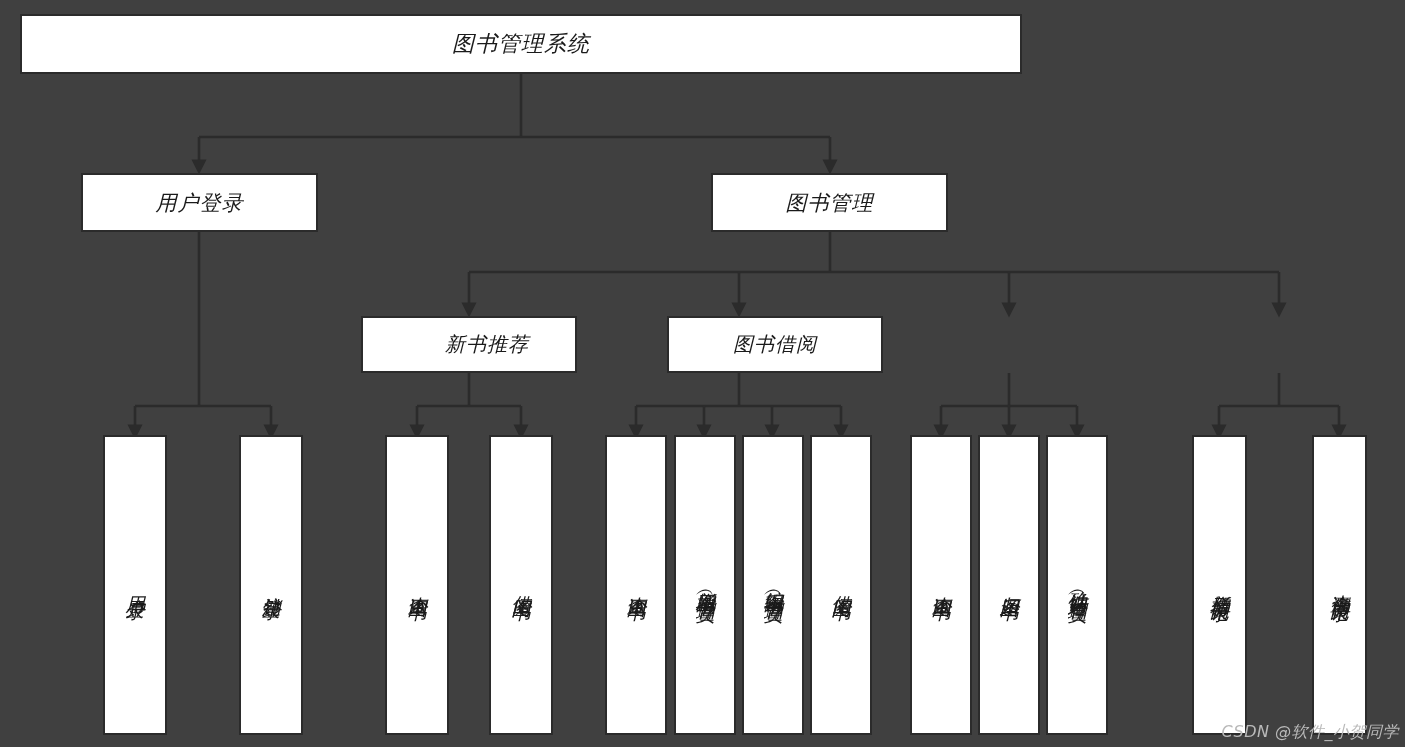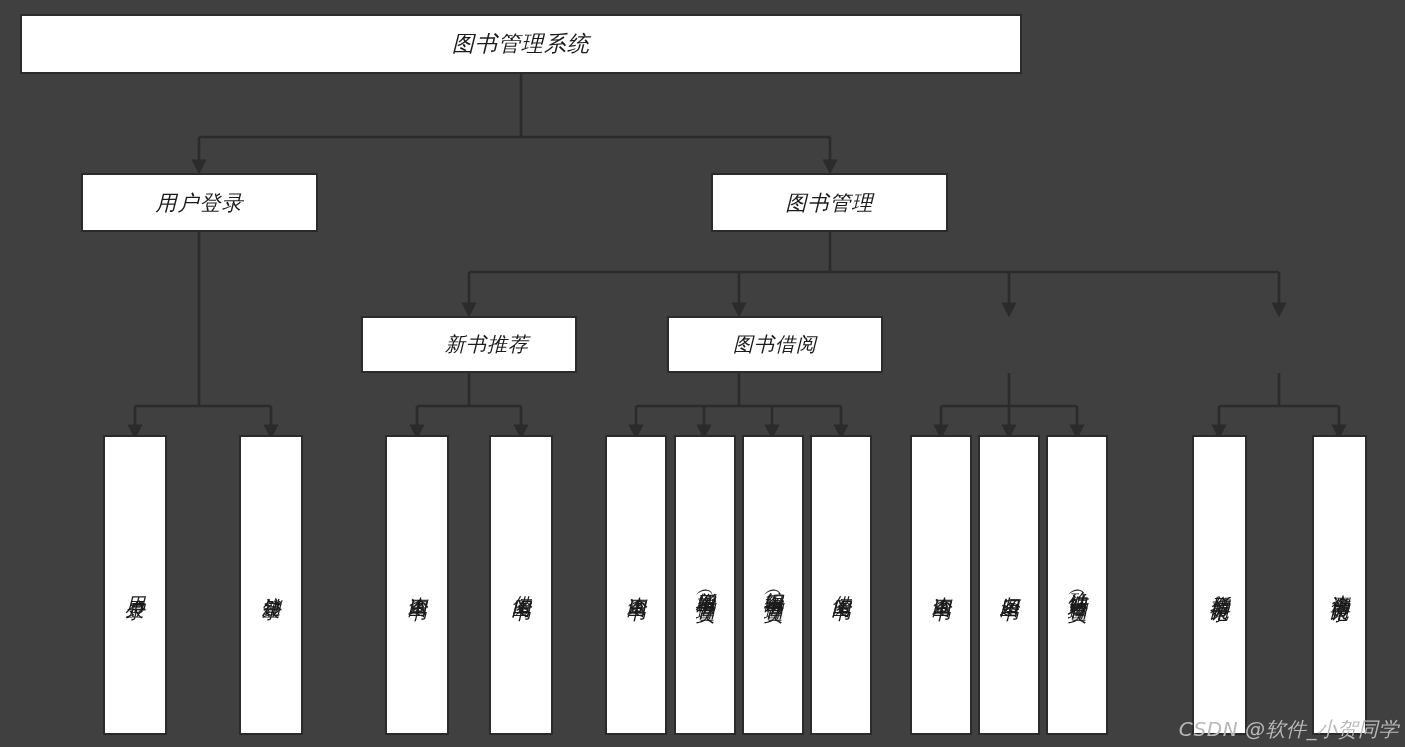--- a/index.html
+++ b/index.html
@@ -59,21 +59,21 @@
     display: block;
   }
   .htext {
     white-space: nowrap;
     letter-spacing: 1px;
   }
   #watermark {
     position: absolute;
     right: 6px;
     bottom: 4px;
-    font-size: 20px;
+    font-size: 16px;
     color: #b9b9b9;
     letter-spacing: 0.5px;
     white-space: nowrap;
   }
 </style>
 </head>
 <body>
 
 <div id="canvas">
 

